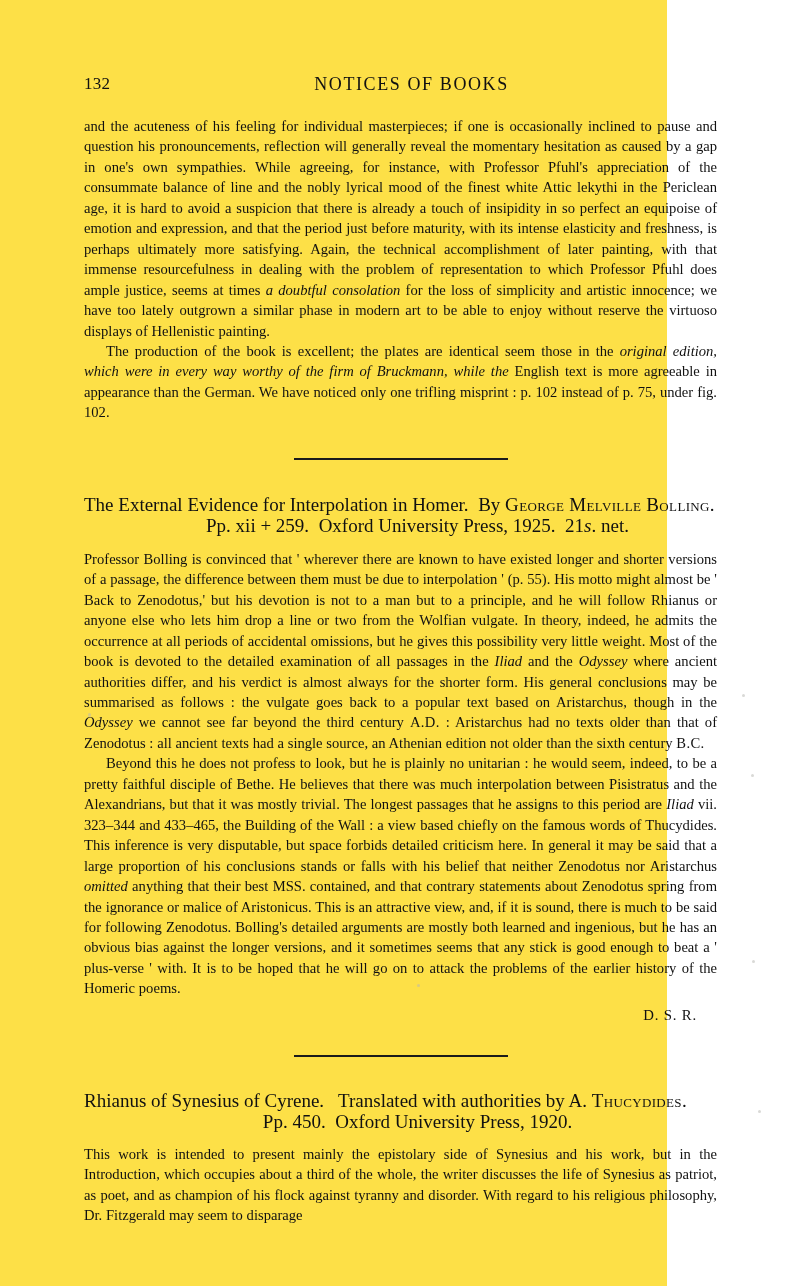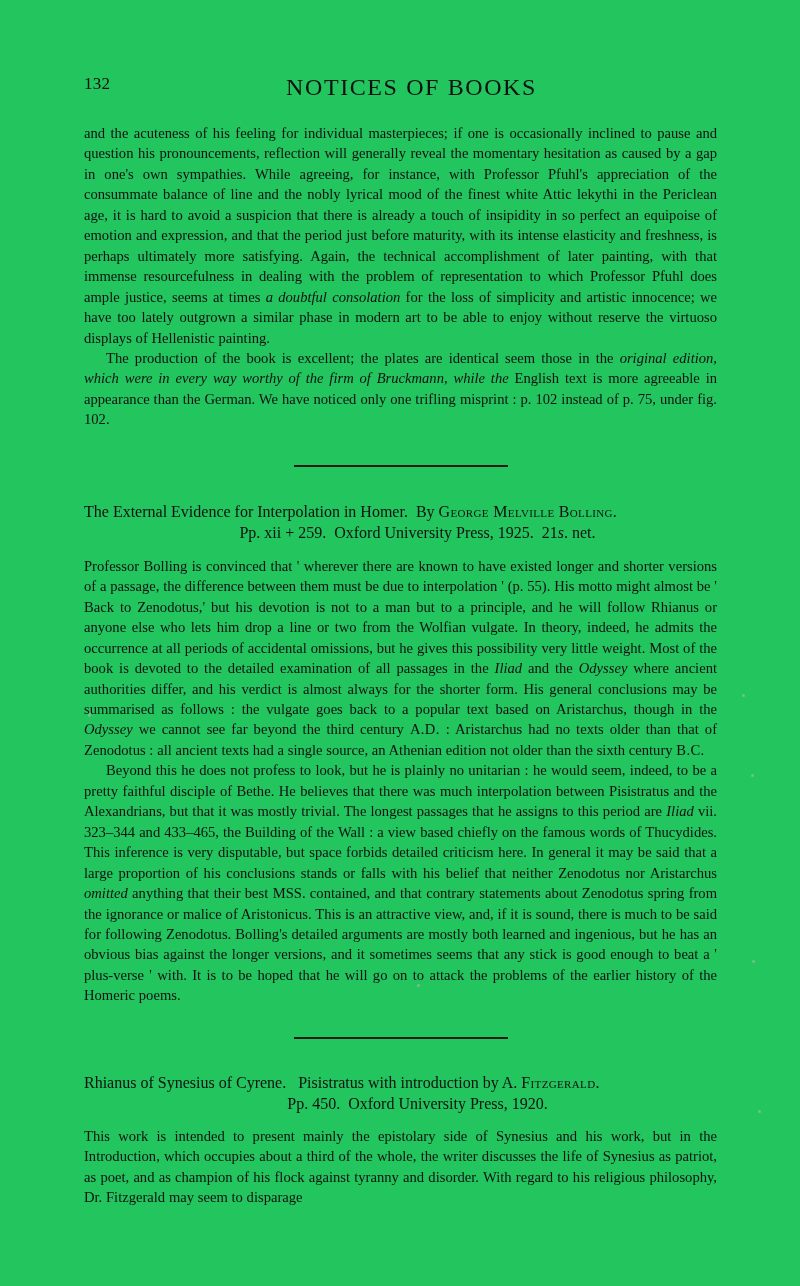--- a/index.html
+++ b/index.html
@@ -11,23 +11,23 @@
     width: 800px;
     height: 1286px;
     position: relative;
     font-family: "Liberation Serif", "DejaVu Serif", serif;
     color: #111111;
     overflow: hidden;
   }
   .page {
     position: absolute;
     left: 0; top: 0;
-    width: 800px;
+    width: 667px;
     height: 1286px;
-    background: #22c55e;
+    background: #fde047;
   }
   .content {
     position: absolute;
     left: 84px;
     top: 74px;
     width: 633px;
   }
 
   
   .runhead {
@@ -40,37 +40,37 @@
     top: 0;
     font-size: 17px;
     letter-spacing: 0.2px;
   }
   .runhead-title {
     position: absolute;
     left: 0;
     right: 0;
     top: 0;
     text-align: center;
-    font-size: 24px;
+    font-size: 18px;
     letter-spacing: 1.6px;
     padding-left: 22px;
   }
 
   
   p.body {
     margin: 0;
     font-size: 14.6px;
     line-height: 20.45px;
     text-align: justify;
     text-justify: inter-word;
     hyphens: none;
     word-spacing: 0.1px;
   }
   p.body.indent { text-indent: 22px; }
-  p.body.first { margin-top: 7px; }
+  p.body.first { margin-top: 0; }
 
   i, em { font-style: italic; }
 
   .sc {
     font-variant: small-caps;
     letter-spacing: 0.35px;
   }
 
   
   .rule-wrap {
@@ -81,21 +81,21 @@
     width: 214px;
     height: 2px;
     background: #1b1b1b;
     vertical-align: middle;
   }
   .rule-gap-1 { margin-top: 26px; margin-bottom: 27px; }
   .rule-gap-2 { margin-top: 22px; margin-bottom: 26px; }
 
   
   .book-head {
-    font-size: 16px;
+    font-size: 19px;
     line-height: 21px;
     text-align: justify;
     text-justify: inter-word;
   }
   .book-head .l2 {
     display: block;
     text-indent: 34px;
     text-align: center;
   }
   .book-head .title { }
@@ -152,29 +152,30 @@
       <span class="sc">George Melville Bolling.</span>
       <span class="l2"><span>Pp. xii + 259.</span>&nbsp;&nbsp;<span>Oxford University Press, 1925.</span>&nbsp;&nbsp;<span><span>21</span><i>s</i><span>. net.</span></span></span>
     </div>
 
     <div class="spacer-after-head"></div>
 
     <p class="body"><span>Professor Bolling is convinced that ' wherever there are known to have existed longer and shorter versions of a passage, the difference between them must be due to interpolation ' (p. 55).  His motto might almost be ' Back to Zenodotus,' but his devotion is not to a man but to a principle, and he will follow Rhianus or anyone else who lets him drop a line or two from the Wolfian vulgate.  In theory, indeed, he admits the occurrence at all periods of accidental omissions, but he gives this possibility very little weight.  Most of the book is devoted to the detailed examination of all passages in the </span><i>Iliad</i><span> and the </span><i>Odyssey</i><span> where ancient authorities differ, and his verdict is almost always for the shorter form.  His general conclusions may be summarised as follows : the vulgate goes back to a popular text based on Aristarchus, though in the </span><i>Odyssey</i><span> we cannot see far beyond the third century </span><span class="sc">A.D.</span><span> : Aristarchus had no texts older than that of Zenodotus : all ancient texts had a single source, an Athenian edition not older than the sixth century </span><span class="sc">B.C.</span></p>
 
     <p class="body indent"><span>Beyond this he does not profess to look, but he is plainly no unitarian : he would seem, indeed, to be a pretty faithful disciple of Bethe.  He believes that there was much interpolation between Pisistratus and the Alexandrians, but that it was mostly trivial. The longest passages that he assigns to this period are </span><i>Iliad</i><span> vii. 323–344 and 433–465, the Building of the Wall : a view based chiefly on the famous words of Thucydides.  This inference is very disputable, but space forbids detailed criticism here.  In general it may be said that a large proportion of his conclusions stands or falls with his belief that neither Zenodotus nor Aristarchus </span><i>omitted</i><span> anything that their best MSS. contained, and that contrary statements about Zenodotus spring from the ignorance or malice of Aristonicus. This is an attractive view, and, if it is sound, there is much to be said for following Zenodotus. Bolling's detailed arguments are mostly both learned and ingenious, but he has an obvious bias against the longer versions, and it sometimes seems that any stick is good enough to beat a ' plus-verse ' with.  It is to be hoped that he will go on to attack the problems of the earlier history of the Homeric poems.</span></p>
 
+    <div class="sig">D. S. R.</div>
 
     <div class="rule-wrap rule-gap-2">
       <span class="rule"></span>
     </div>
 
     <div class="book-head">
       <span class="title">Rhianus of Synesius of Cyrene.</span>&nbsp;&nbsp;
-      <span>Pisistratus with introduction by A.</span>
-      <span class="sc">Fitzgerald.</span>
+      <span>Translated with authorities by A.</span>
+      <span class="sc">Thucydides.</span>
       <span class="l2"><span>Pp. 450.</span>&nbsp;&nbsp;<span>Oxford University Press, 1920.</span></span>
     </div>
 
     <div class="spacer-after-head-2"></div>
 
     <p class="body"><span>This work is intended to present mainly the epistolary side of Synesius and his work, but in the Introduction, which occupies about a third of the whole, the writer discusses the life of Synesius as patriot, as poet, and as champion of his flock against tyranny and disorder.  With regard to his religious philosophy, Dr. Fitzgerald may seem to disparage</span></p>
 
   </div>
 </div>
 

